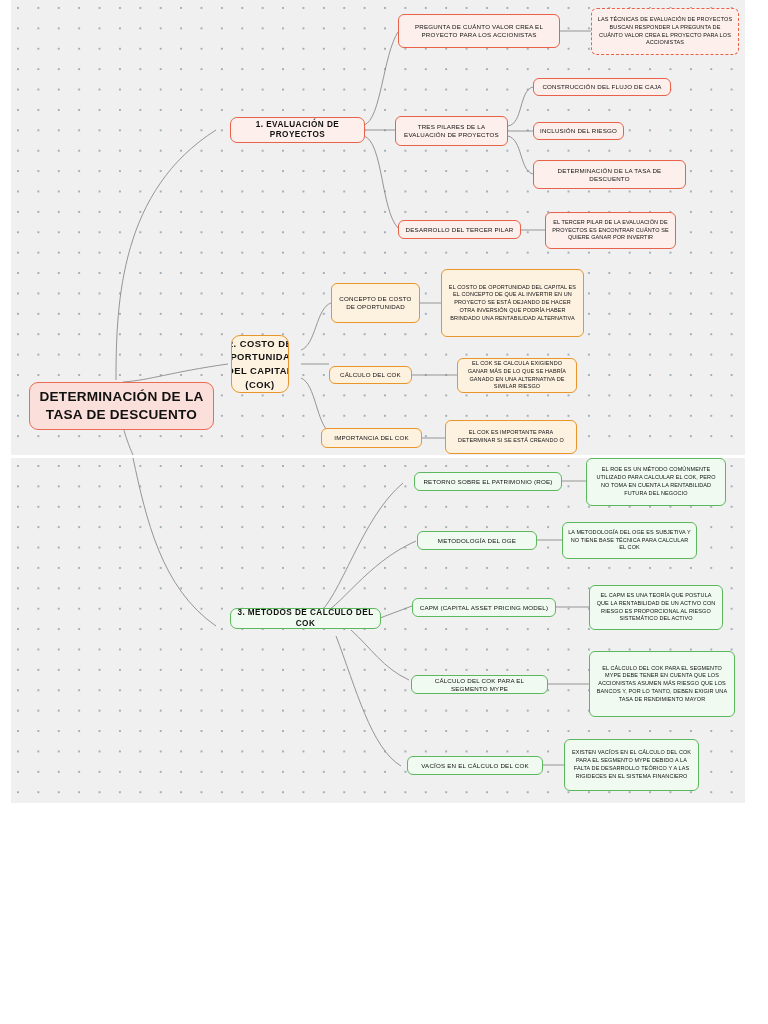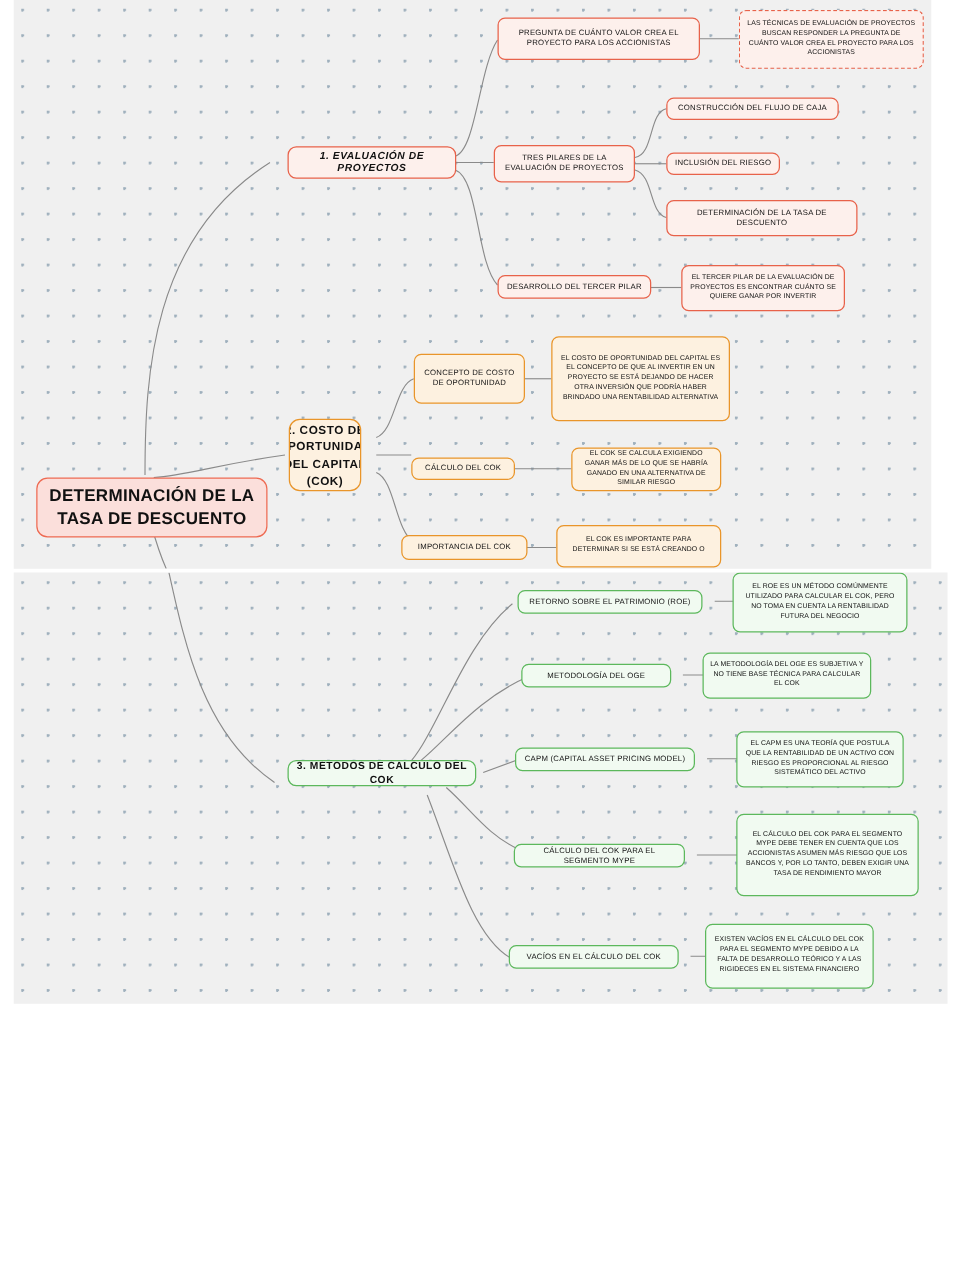--- a/index.html
+++ b/index.html
@@ -21,21 +21,21 @@
     left: 11px;
     width: 734px;
     background-color: #f0f0f0;
     background-image:
       radial-gradient(circle at 1px 1px, #9fb0bd 1.05px, rgba(159,176,189,0) 1.4px);
     background-size: 20.4px 20.4px;
     background-position: 6px 7px;
     overflow: hidden;
   }
   #canvas-page-1 { top: 0px;   height: 455px; }
-  #canvas-page-2 { top: 458px; height: 345px; padding-left: 13px; }
+  #canvas-page-2 { top: 458px; height: 345px; }
 
   .edge-layer {
     position: absolute;
     left: 0; top: 0;
     width: 100%; height: 100%;
     pointer-events: none;
   }
 
   
   .node {
@@ -127,21 +127,21 @@
       <path d="M 400 375 L 446 375"></path>
 
       <path d="M 410 438 L 434 438"></path>
     </g>
   </svg>
 
   <div class="node root" style="left:18px; top:382px; width:185px; height:48px;">
     <span>DETERMINACIÓN DE LA TASA DE DESCUENTO</span>
   </div>
 
-  <div class="node level1 tint-red" style="left:219px; top:117px; width:135px; height:26px;font-style:italic;">
+  <div class="node level1 tint-red" style="left:219px; top:117px; width:135px; height:26px;">
     <span>1. EVALUACIÓN DE PROYECTOS</span>
   </div>
 
   <div class="node leaf tint-red" style="left:387px; top:14px; width:162px; height:34px;">
     <span>PREGUNTA DE CUÁNTO VALOR CREA EL PROYECTO PARA LOS ACCIONISTAS</span>
   </div>
 
   <div class="node note dashed tint-red" style="left:580px; top:8px; width:148px; height:47px;">
     <span>LAS TÉCNICAS DE EVALUACIÓN DE PROYECTOS BUSCAN RESPONDER LA PREGUNTA DE CUÁNTO VALOR CREA EL PROYECTO PARA LOS ACCIONISTAS</span>
   </div>

